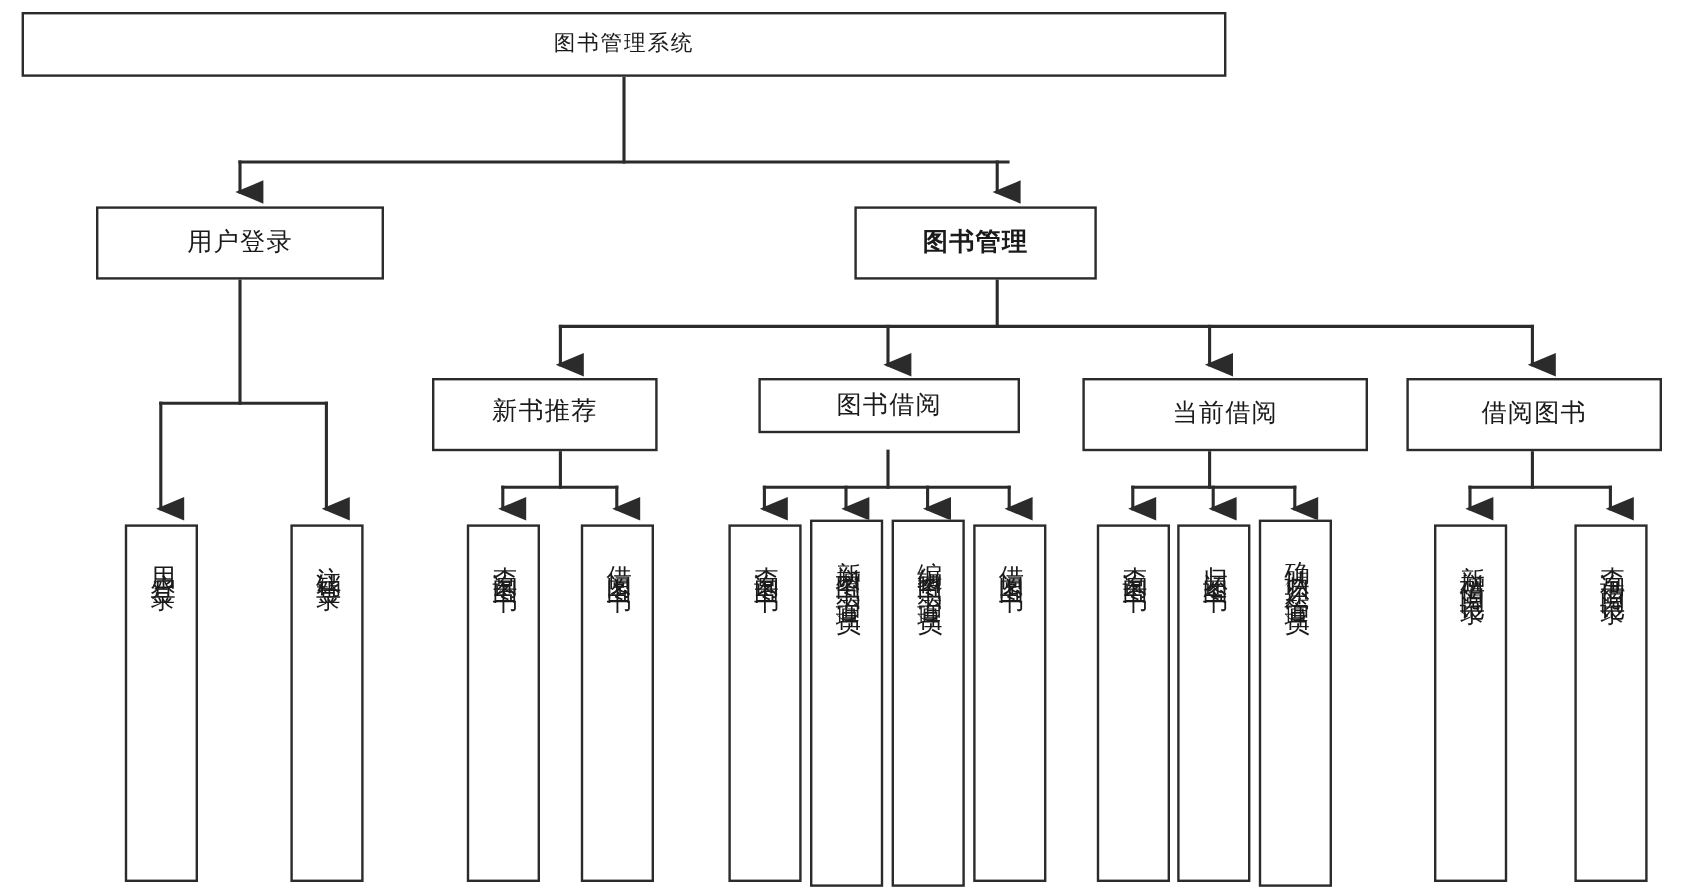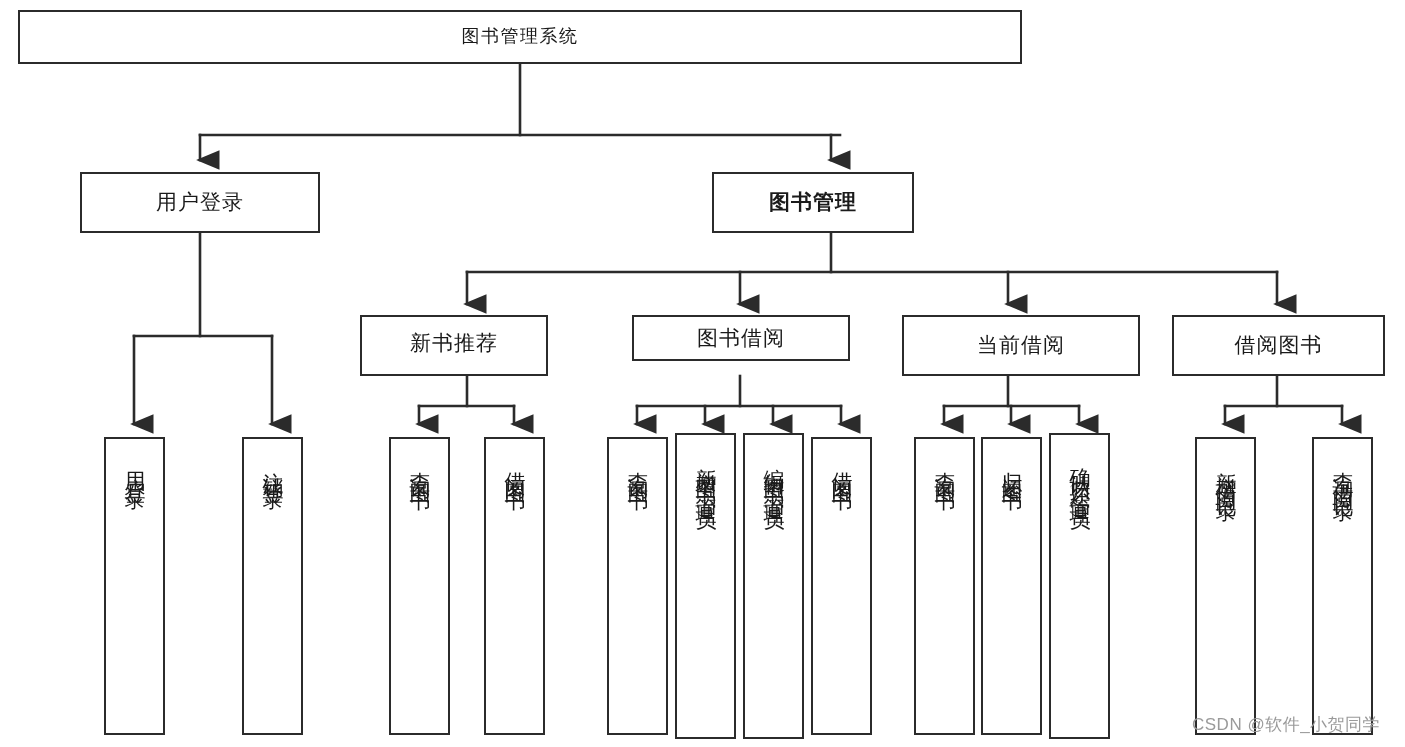--- a/index.html
+++ b/index.html
@@ -187,15 +187,14 @@
     <span class="lbl">确认归还（管理员）</span>
   </div>
 
   <div class="node v-node" style="left:1195px;top:437px;width:61px;height:298px;">
     <span class="lbl">新增借阅记录</span>
   </div>
   <div class="node v-node" style="left:1312px;top:437px;width:61px;height:298px;">
     <span class="lbl">查询借阅记录</span>
   </div>
 
-  <div class="watermark">CSDN @软件_小贺同学</div>
 
 </div>
 
 </body></html>

